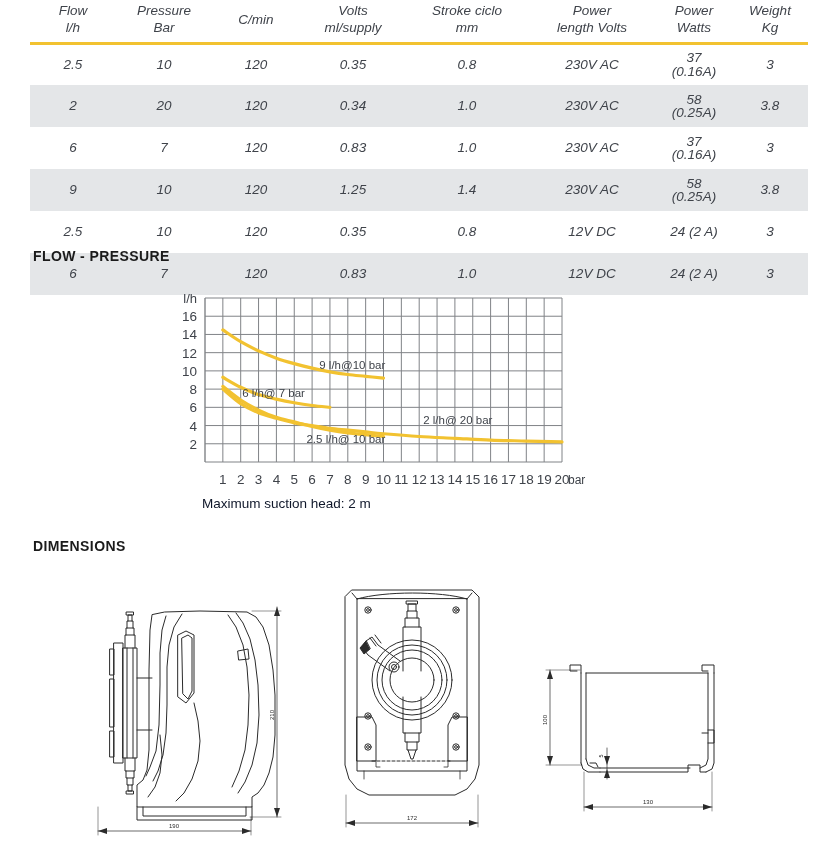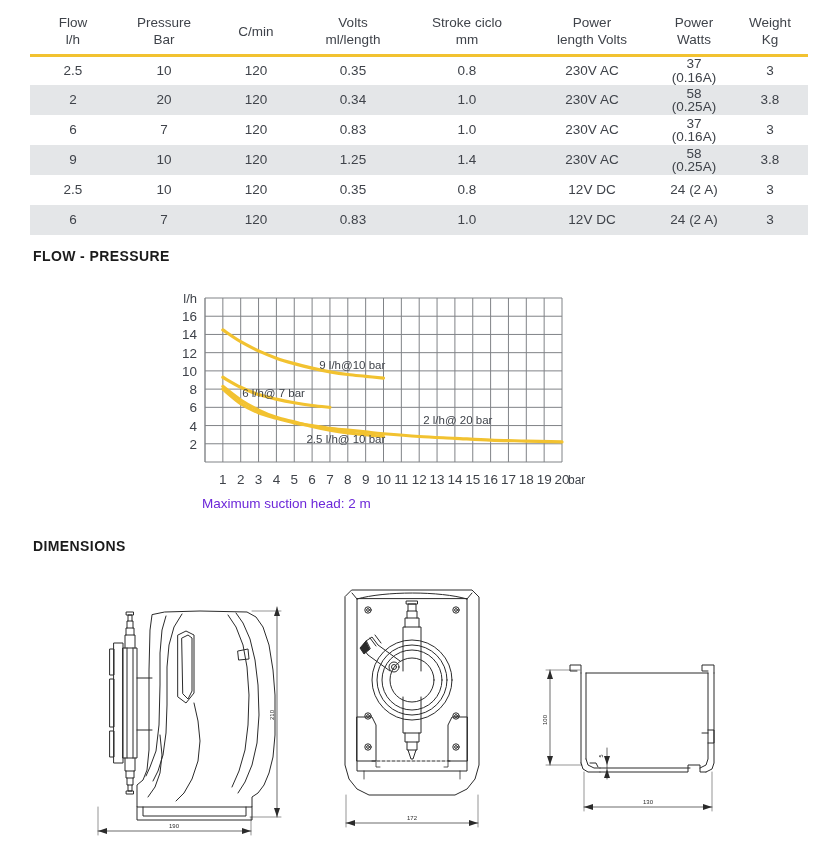--- a/index.html
+++ b/index.html
@@ -11,22 +11,23 @@
     font-family: "Liberation Sans", sans-serif;
     color: #3b3f45;
     overflow: hidden;
     position: relative;
   }
 
   
   .spec-table-wrap {
     position: absolute;
     left: 30px;
-    top: 12px;
+    top: 0;
     width: 758px;
+    font-style: italic;
   }
   table.spec {
     width: 100%;
     border-collapse: collapse;
     table-layout: fixed;
   }
   table.spec th {
     font-weight: 400;
     font-size: 13.5px;
     color: #3f434a;
@@ -35,21 +36,21 @@
     padding: 2px 2px 5px 2px;
     line-height: 1.28;
     border-bottom: 3px solid #F2C230;
   }
   table.spec th .l2 { display: block; }
   table.spec td {
     font-size: 13.5px;
     color: #3f434a;
     text-align: center;
     vertical-align: middle;
-    height: 30px;
+    height: 42px;
     padding: 0 2px;
     line-height: 1.05;
   }
   table.spec tbody tr.alt td { background: #e4e6e8; }
   .watt-stack { display: block; line-height: 1.0; }
   .watt-stack .w1 { display: block; margin-top: -3px; }
   .watt-stack .w2 { display: block; margin-bottom: -3px; }
 
   
   col.c-flow     { width: 86px; }
@@ -81,21 +82,21 @@
     top: 290px;
     width: 818px;
     height: 240px;
   }
   .chart-svg { display: block; }
   .chart-caption {
     position: absolute;
     left: 202px;
     top: 496px;
     font-size: 13.5px;
-    color: #6d28d9;
+    color: #0f172a;
   }
 
   
   .drawings {
     position: absolute;
     left: 0;
     top: 575px;
     width: 818px;
     height: 272px;
   }
@@ -124,21 +125,21 @@
         <th>
           <span>Pressure</span>
           <span class="l2">Bar</span>
         </th>
         <th>
           <span>C/min</span>
           <span class="l2"></span>
         </th>
         <th>
           <span>Volts</span>
-          <span class="l2">ml/length</span>
+          <span class="l2">ml/supply</span>
         </th>
         <th>
           <span>Stroke ciclo</span>
           <span class="l2">mm</span>
         </th>
         <th>
           <span>Power</span>
           <span class="l2">length Volts</span>
         </th>
         <th>

